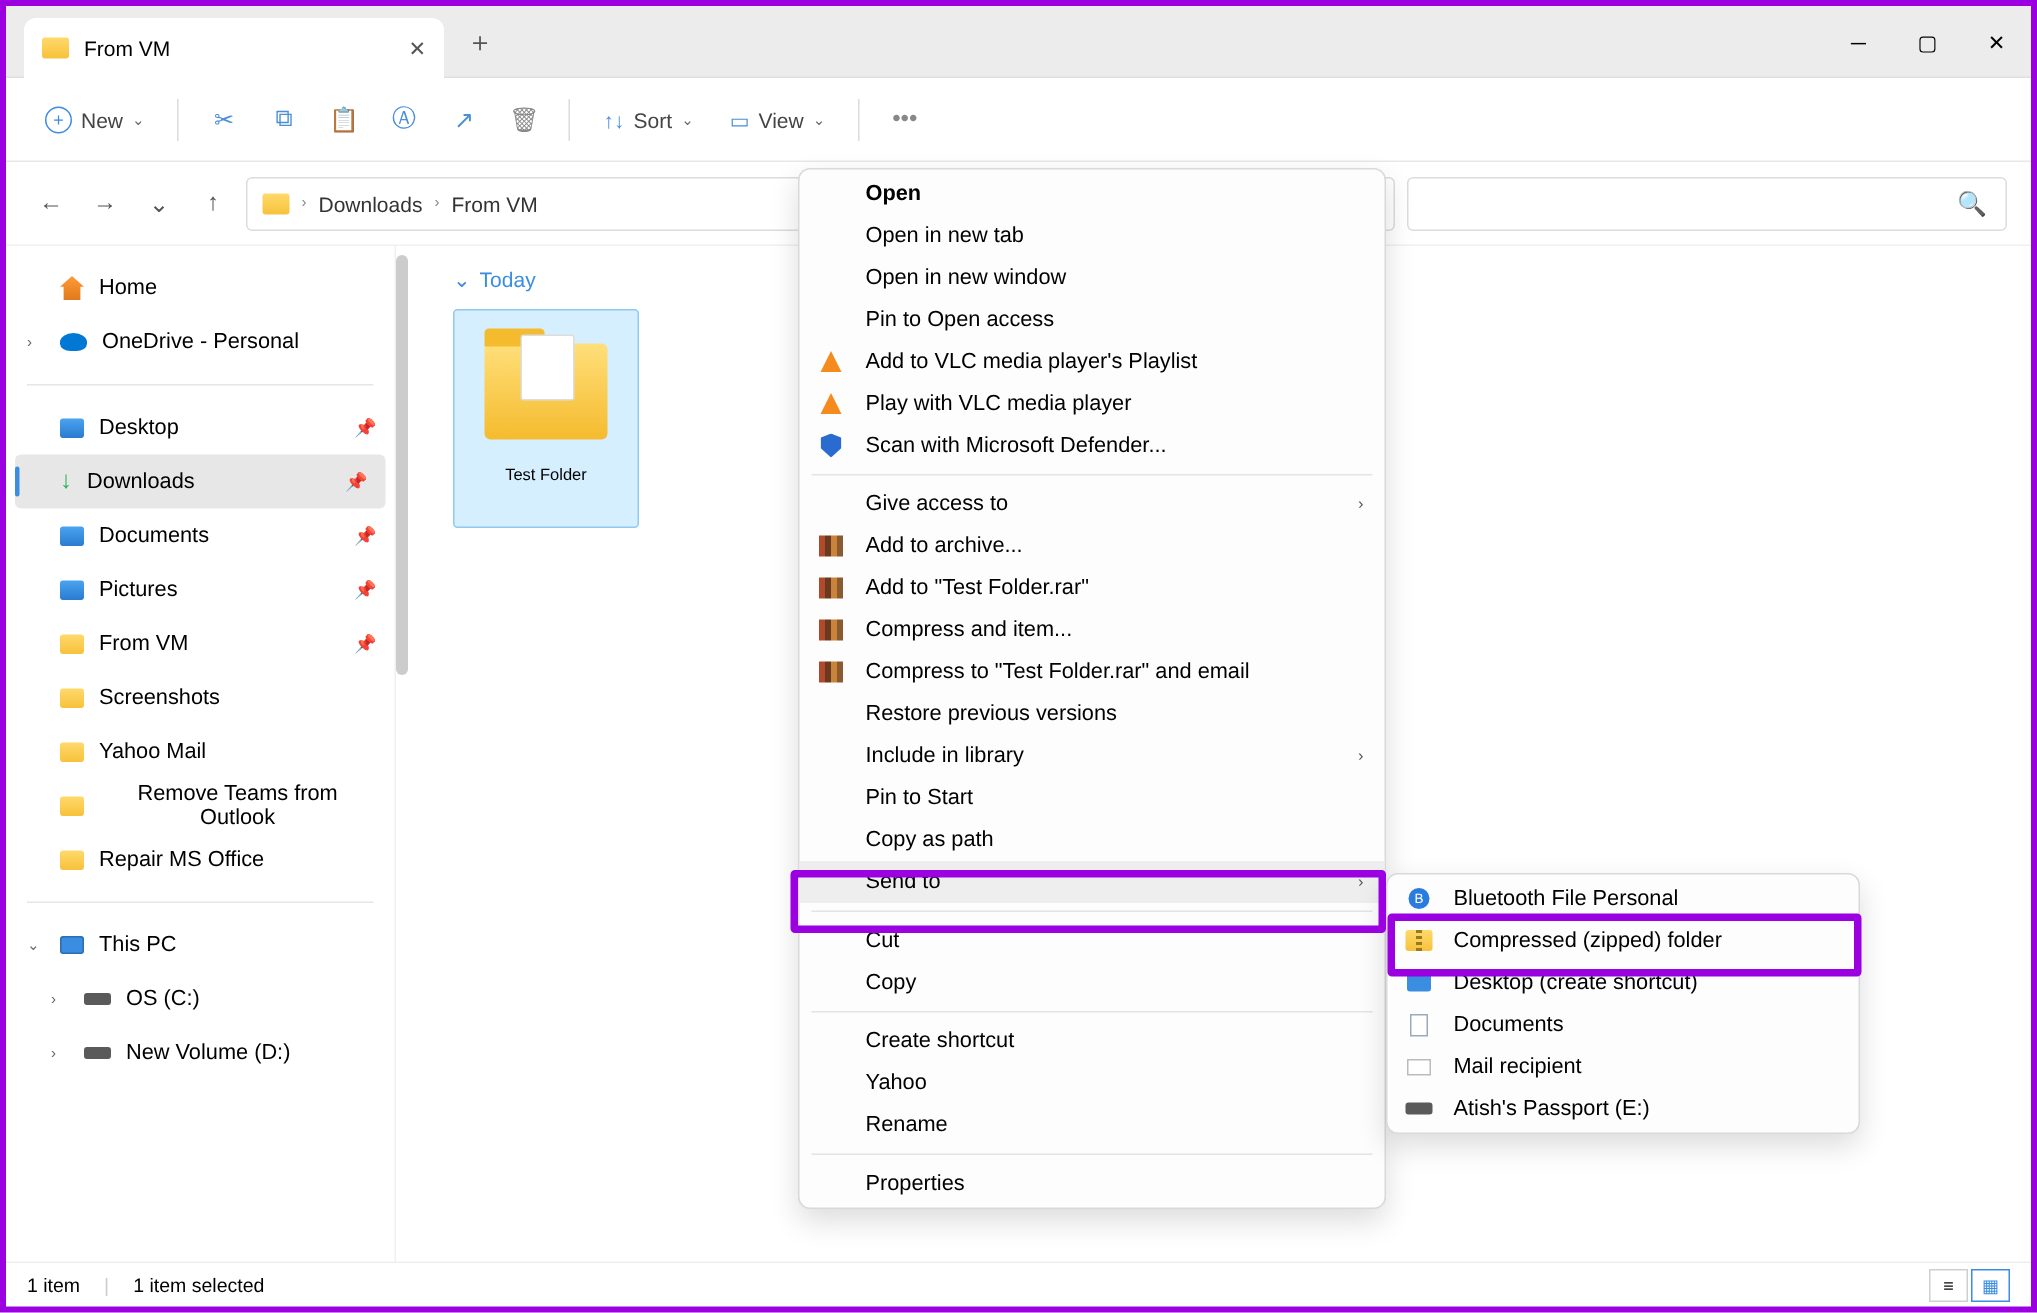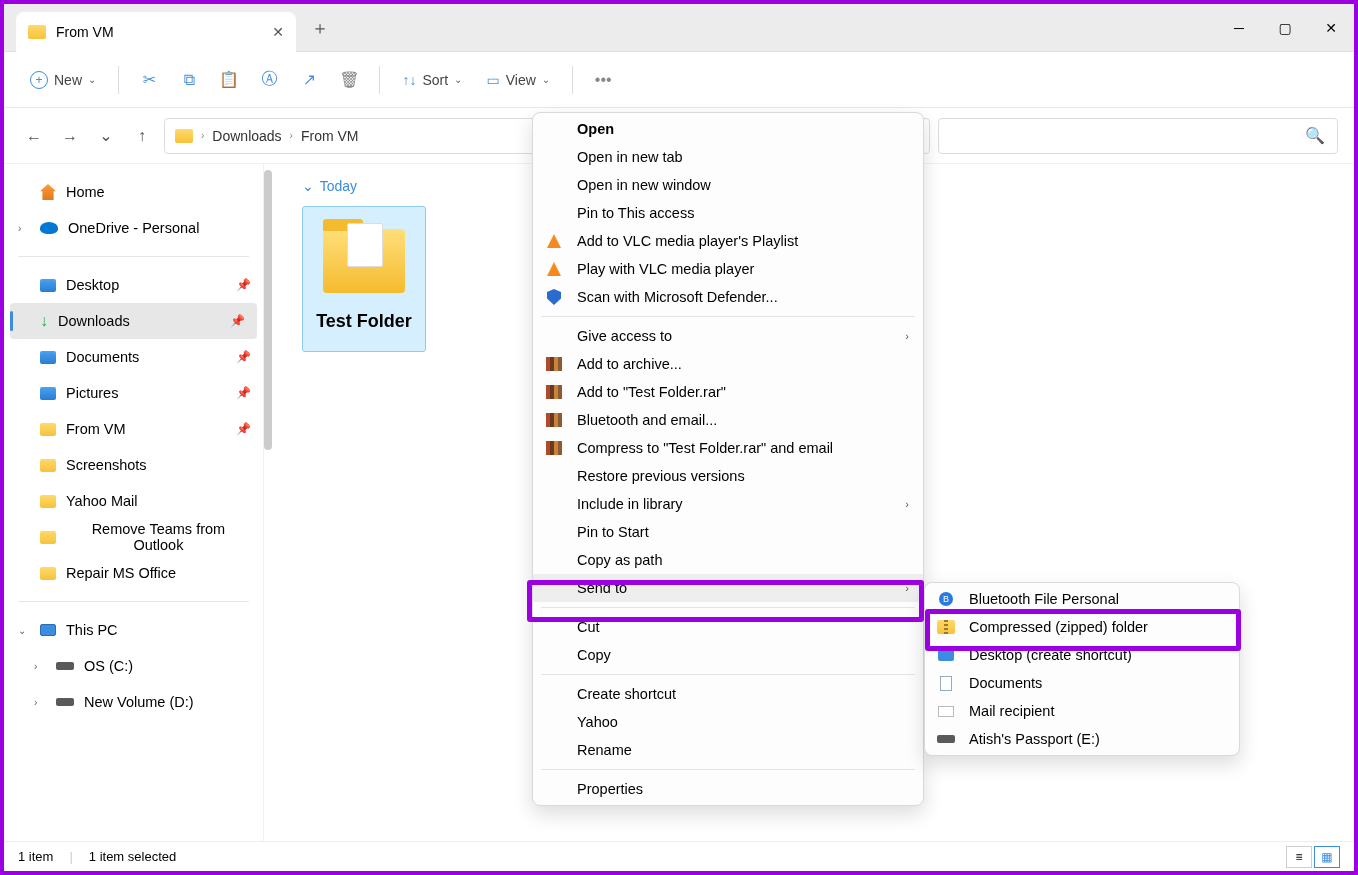--- a/index.html
+++ b/index.html
@@ -42,21 +42,21 @@
 .ico-pc { width:16px; height:12px; background:#3a8de0; border: 1px solid #2a6db0; border-radius: 2px; }
 .ico-drive { width:18px; height:8px; background:#5a5a5a; border-radius: 2px; }
 .main { flex: 1; position: relative; }
 .scroll-ind { position: absolute; left: 0; top: 6px; width: 8px; height: 280px; background: #ccc; border-radius: 4px; }
 .group-head { display: flex; align-items: center; gap: 6px; padding: 14px 18px 8px 38px; font-size: 14px; color: #3a8de0; }
 .file-area { padding: 4px 18px 0 38px; display: flex; flex-wrap: wrap; gap: 12px; }
 .file-item { width: 124px; height: 146px; background: #d5efff; border: 1px solid #8fcaf2; border-radius: 3px; display: flex; flex-direction: column; align-items: center; padding-top: 14px; cursor: pointer; }
 .folder-big { width: 82px; height: 64px; background: linear-gradient(#ffdf7a,#f5bb2e); border-radius: 4px; position: relative; margin-top: 8px; }
 .folder-big::before { content:""; position:absolute; top:-10px; left:0; width:40px; height:12px; background:#f5bb2e; border-radius: 3px 3px 0 0; }
 .folder-big .doc { position:absolute; width:36px; height:44px; background:#fff; border:1px solid #ddd; top:-6px; left:24px; border-radius: 2px; }
-.file-label { margin-top: 18px; font-size: 18px; text-align: center; font-weight: bold; }
+.file-label { margin-top: 18px; font-size: 11px; text-align: center; }
 .ctx-menu { position: absolute; background:#fdfdfd; border:1px solid #d9d9d9; border-radius: 8px; box-shadow: 0 8px 20px rgba(0,0,0,.14); padding: 2px 0; font-size: 14.5px; }
 .ctx-menu .mi { height: 28px; display: flex; align-items: center; padding: 0 14px 0 44px; cursor: pointer; position: relative; white-space: nowrap; }
 .ctx-menu .mi.bold { font-weight: 600; }
 .ctx-menu .mi .ic { position: absolute; left: 12px; width: 18px; height: 18px; display: flex; align-items: center; justify-content: center; }
 .ctx-menu .mi .sub { margin-left: auto; font-size: 11px; color: #555; padding-left: 24px; }
 .ctx-menu .msep { height: 1px; background: #e4e4e4; margin: 5px 8px; }
 .ctx-menu .mi.hl { background: #eeeeee; }
 .highlight-box { position: absolute; border: 5px solid #9a00e0; border-radius: 3px; pointer-events: none; }
 .highlight-box.h1 { left: 523px; top: 576px; width: 397px; height: 42px; }
 .highlight-box.h2 { left: 921px; top: 605px; width: 316px; height: 42px; }
@@ -230,21 +230,21 @@
   <div class="mi bold">
       <span>Open</span>
     </div>
   <div class="mi">
       <span>Open in new tab</span>
     </div>
   <div class="mi">
       <span>Open in new window</span>
     </div>
   <div class="mi">
-      <span>Pin to This access</span>
+      <span>Pin to Open access</span>
     </div>
   <div class="mi">
       <span class="ic">
         <span class="cone"></span>
       </span>
       <span>Add to VLC media player's Playlist</span>
     </div>
   <div class="mi">
       <span class="ic">
         <span class="cone"></span>
@@ -271,21 +271,21 @@
   <div class="mi">
       <span class="ic">
         <span class="books"></span>
       </span>
       <span>Add to "Test Folder.rar"</span>
     </div>
   <div class="mi">
       <span class="ic">
         <span class="books"></span>
       </span>
-      <span>Bluetooth and email...</span>
+      <span>Compress and item...</span>
     </div>
   <div class="mi">
       <span class="ic">
         <span class="books"></span>
       </span>
       <span>Compress to "Test Folder.rar" and email</span>
     </div>
   <div class="mi">
       <span>Restore previous versions</span>
     </div>

